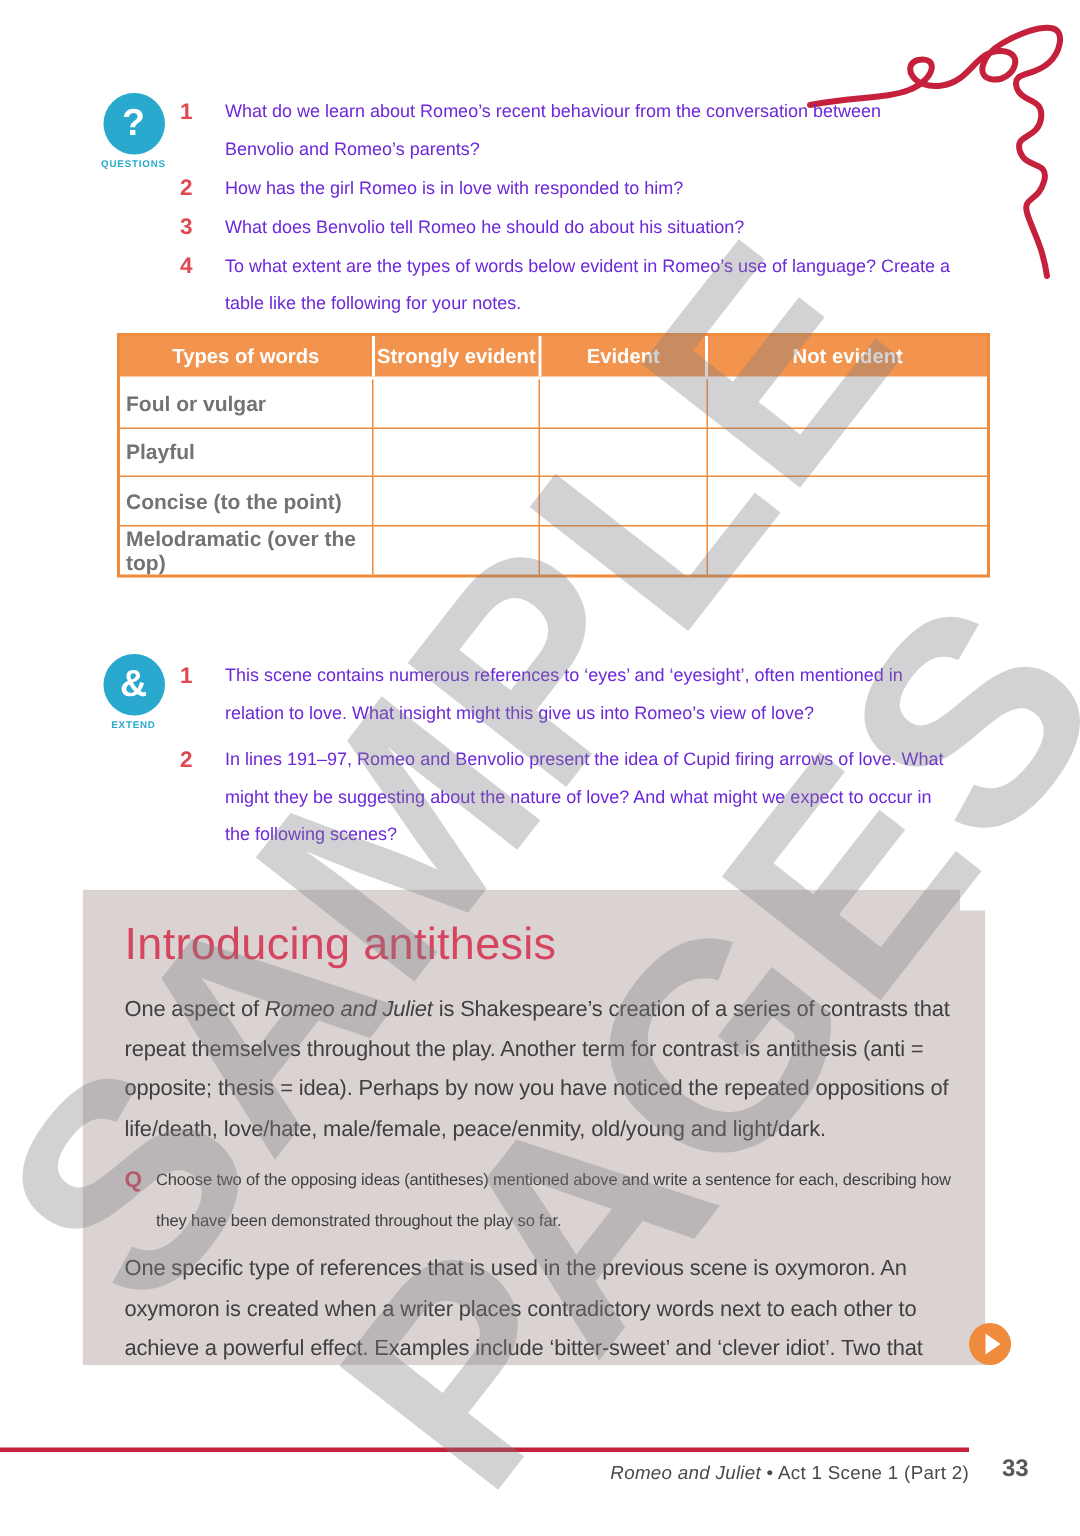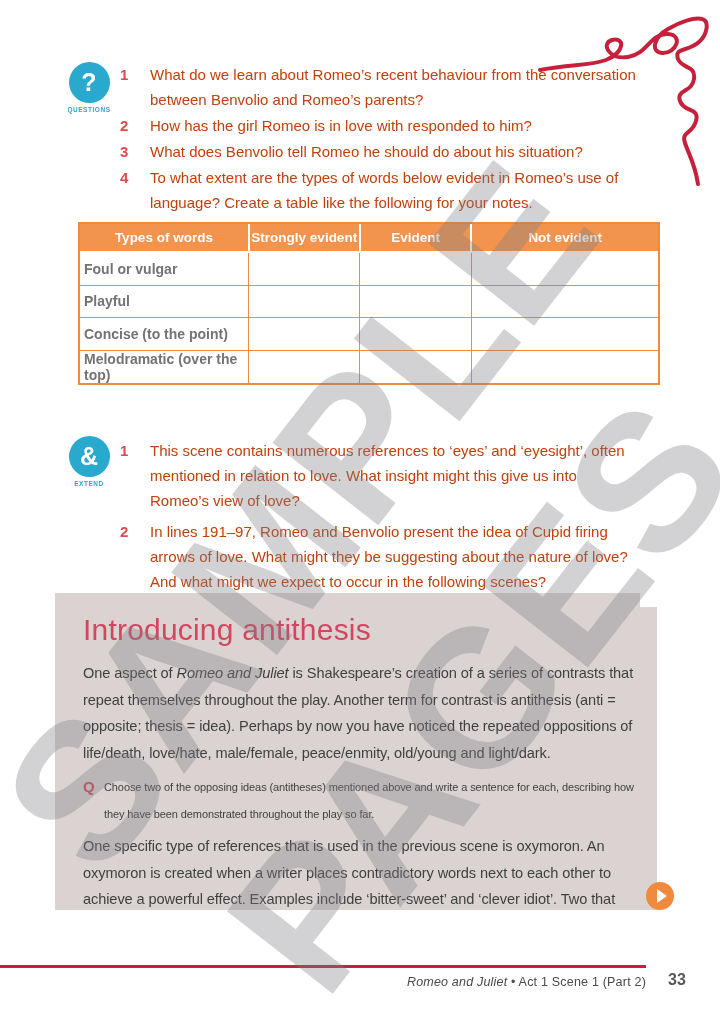--- a/index.html
+++ b/index.html
@@ -17,21 +17,21 @@
   #q-badge{left:65px;top:62px;}
   #e-badge{left:65px;top:436px;}
 
   
   .qlist{position:absolute;left:120px;width:516px;}
   #questions-list{top:62px;}
   #extend-list{top:438px;}
   .qitem{display:flex;margin-bottom:1px;}
   #extend-list .qitem{margin-bottom:6px;}
   .qnum{flex:none;width:30px;color:#DE4A50;font-weight:bold;font-size:15px;line-height:25px;}
-  .qtext{font-size:15px;line-height:25px;color:#c2410c;width:486px;}
+  .qtext{font-size:12px;line-height:25px;color:#6d28d9;width:486px;}
 
   
   .tablewrap{position:absolute;left:78px;top:222px;width:578px;border:2px solid #EF8B3D;background:transparent;}
   .tablewrap table{width:100%;border-collapse:collapse;table-layout:fixed;}
   .tablewrap th{background:#F2934E;color:#ffffff;font-size:13.5px;font-weight:bold;height:27px;
                 border-left:2.5px solid #ffffff;border-bottom:2.5px solid #ffffff;padding:0;text-align:center;}
   .tablewrap th:first-child{border-left:none;}
   .tablewrap td{height:31.5px;border:1.4px solid #EF8B3D;padding:0;}
   .tablewrap td:first-child{border-left:none;}
   .tablewrap td:last-child{border-right:none;}

